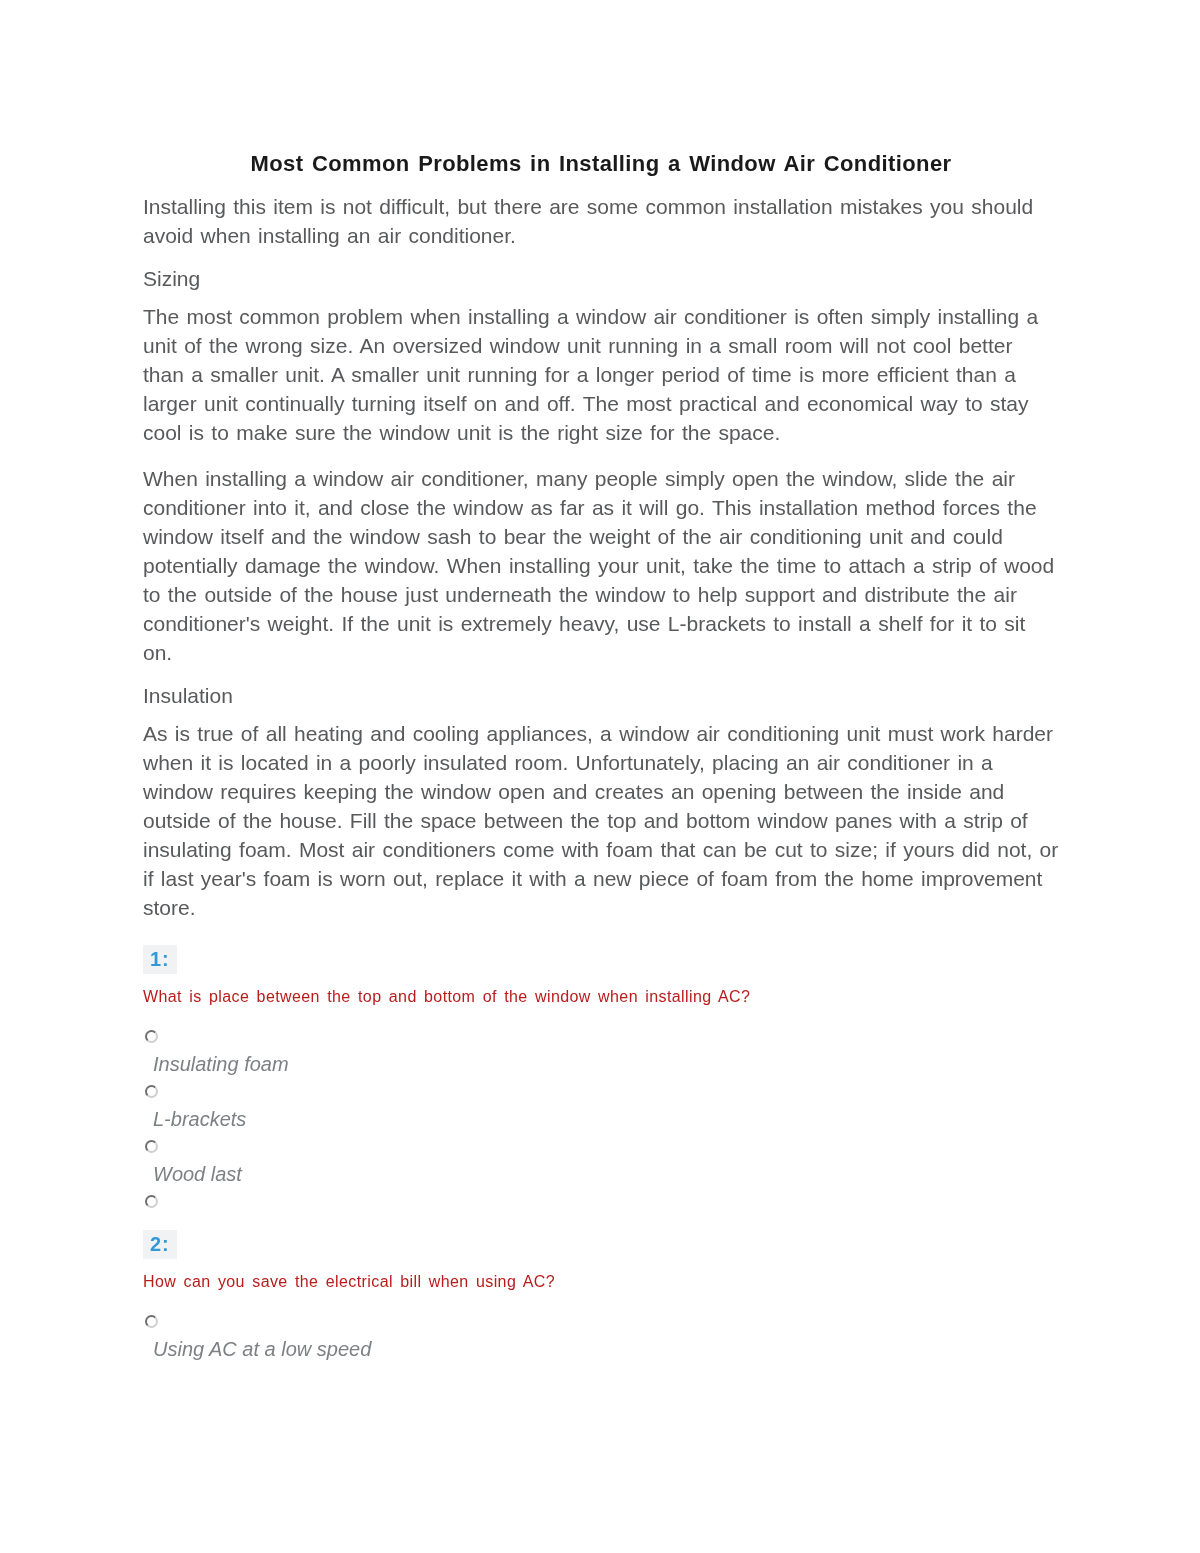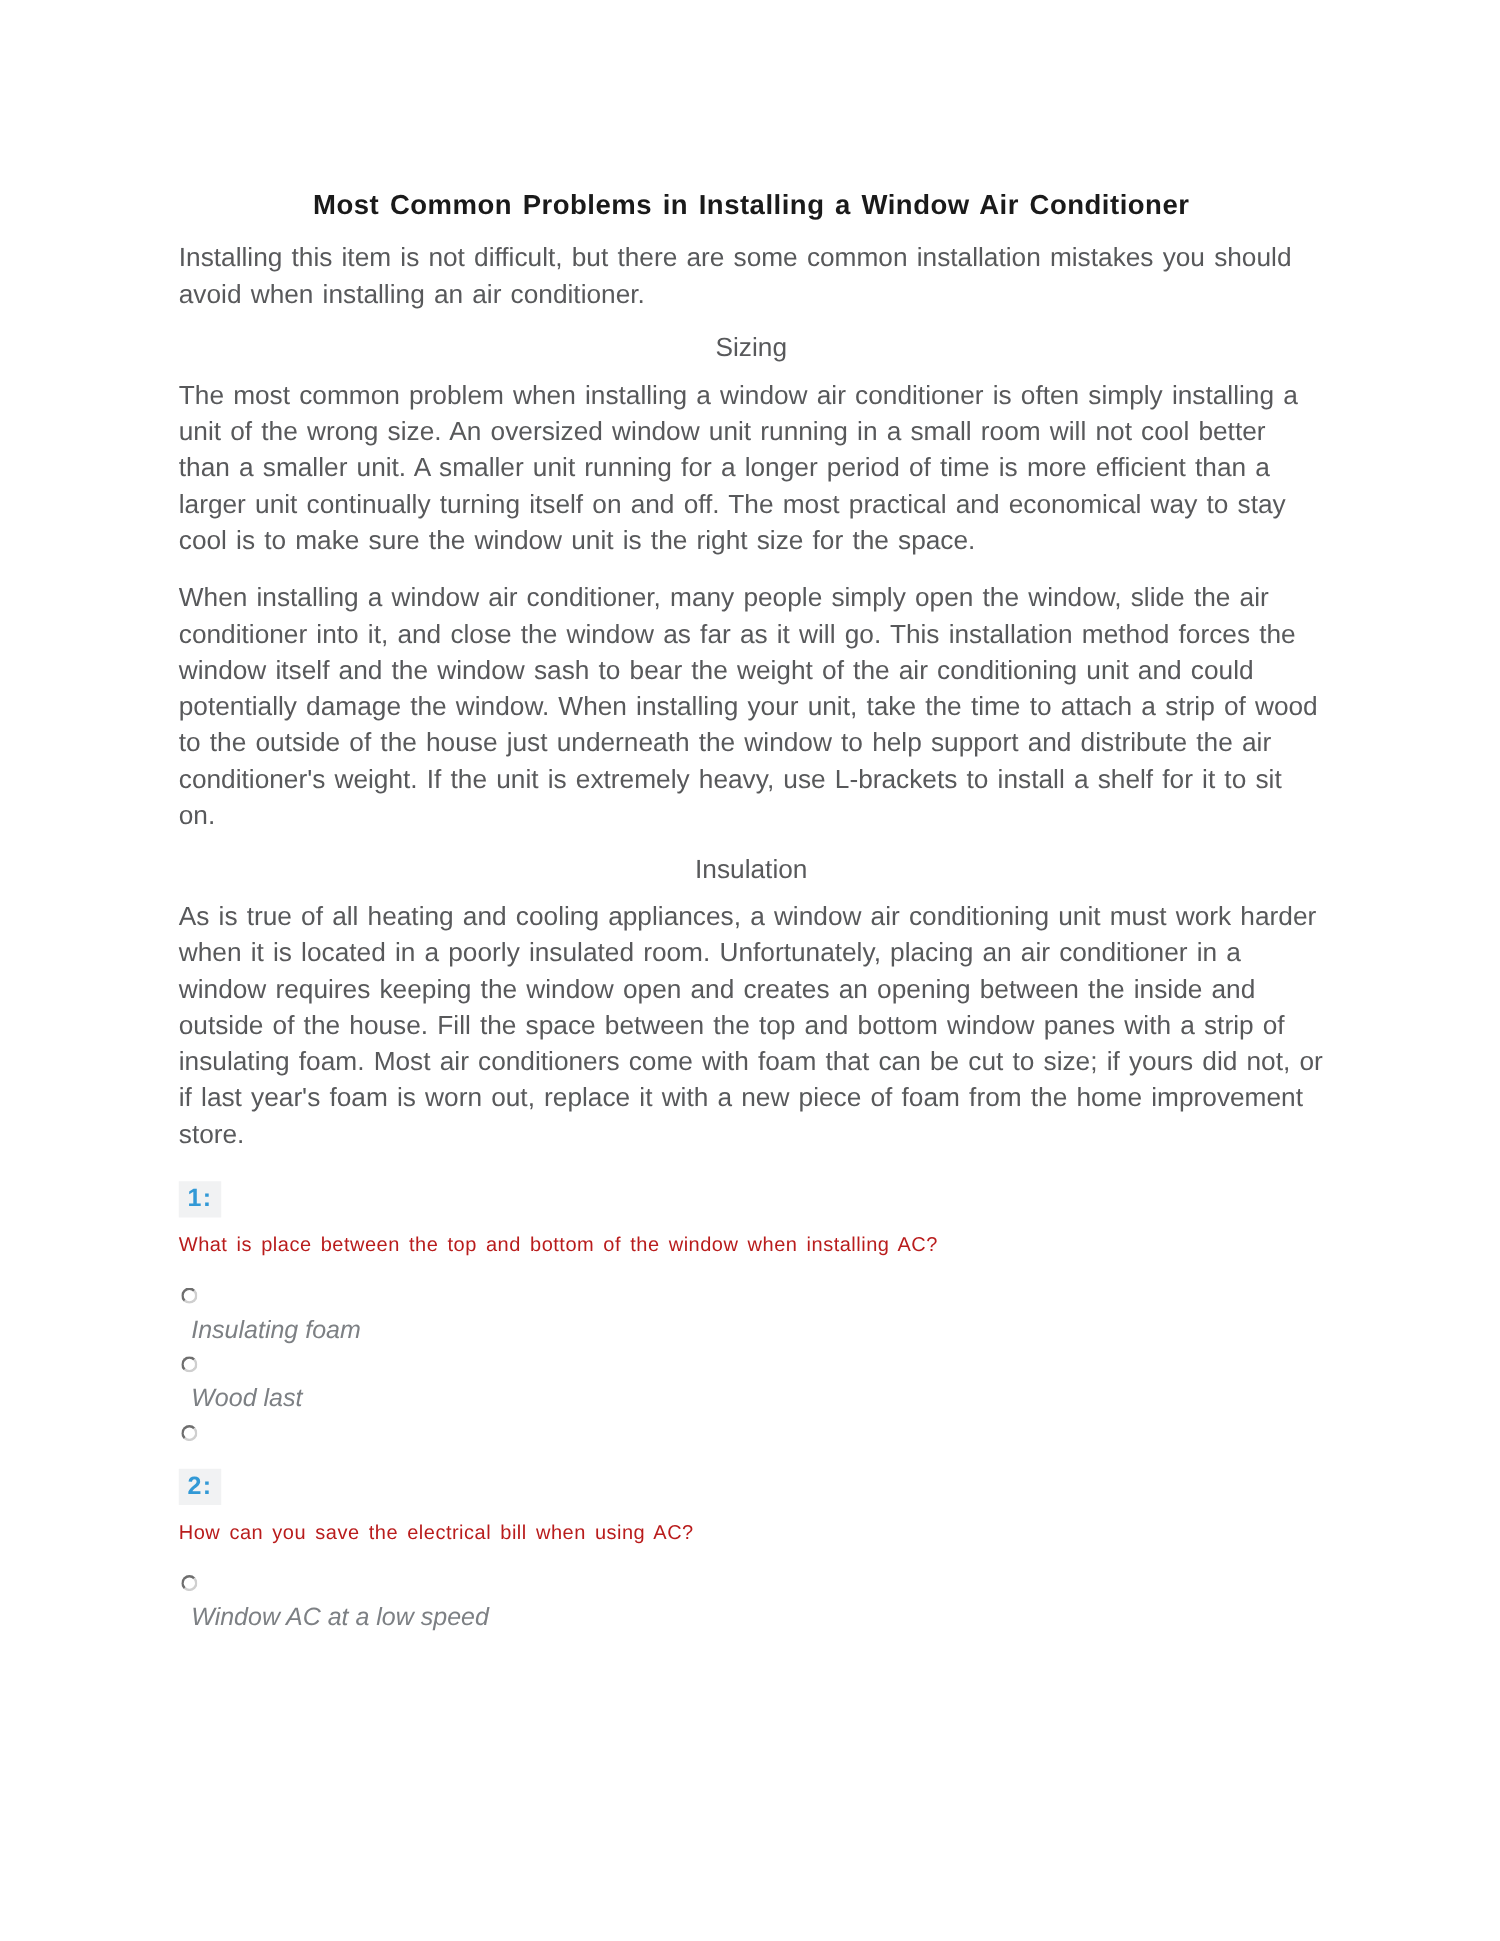--- a/index.html
+++ b/index.html
@@ -31,21 +31,20 @@
     line-height: 29px;
     color: #58595b;
     word-spacing: 1.5px;
     margin: 0 0 17px 0;
   }
   .section-heading {
     font-size: 21px;
     font-weight: 400;
     color: #58595b;
     margin: 0 0 11px 0;
-    text-align: center;
   }
   .q-number {
     display: inline-block;
     background: #f1f2f3;
     color: #3299d6;
     font-size: 20px;
     font-weight: bold;
     padding: 3px 7px;
     margin: 6px 0 12px 0;
     letter-spacing: 1px;
@@ -99,30 +98,34 @@
   <div class="quiz-block">
     <span class="q-number">1:</span>
     <div class="q-text">What is place between the top and bottom of the window when installing AC?</div>
 
     <div class="option">
       <span class="radio"></span>
       <div class="option-label">Insulating foam</div>
     </div>
     <div class="option">
       <span class="radio"></span>
+      <div class="option-label">L-brackets</div>
+    </div>
+    <div class="option">
+      <span class="radio"></span>
       <div class="option-label">Wood last</div>
     </div>
     <div class="option">
       <span class="radio"></span>
     </div>
   </div>
 
   <div class="quiz-block q2-gap">
     <span class="q-number">2:</span>
     <div class="q-text">How can you save the electrical bill when using AC?</div>
 
     <div class="option">
       <span class="radio"></span>
-      <div class="option-label">Window AC at a low speed</div>
+      <div class="option-label">Using AC at a low speed</div>
     </div>
   </div>
 
 </div>
 
 </body></html>

